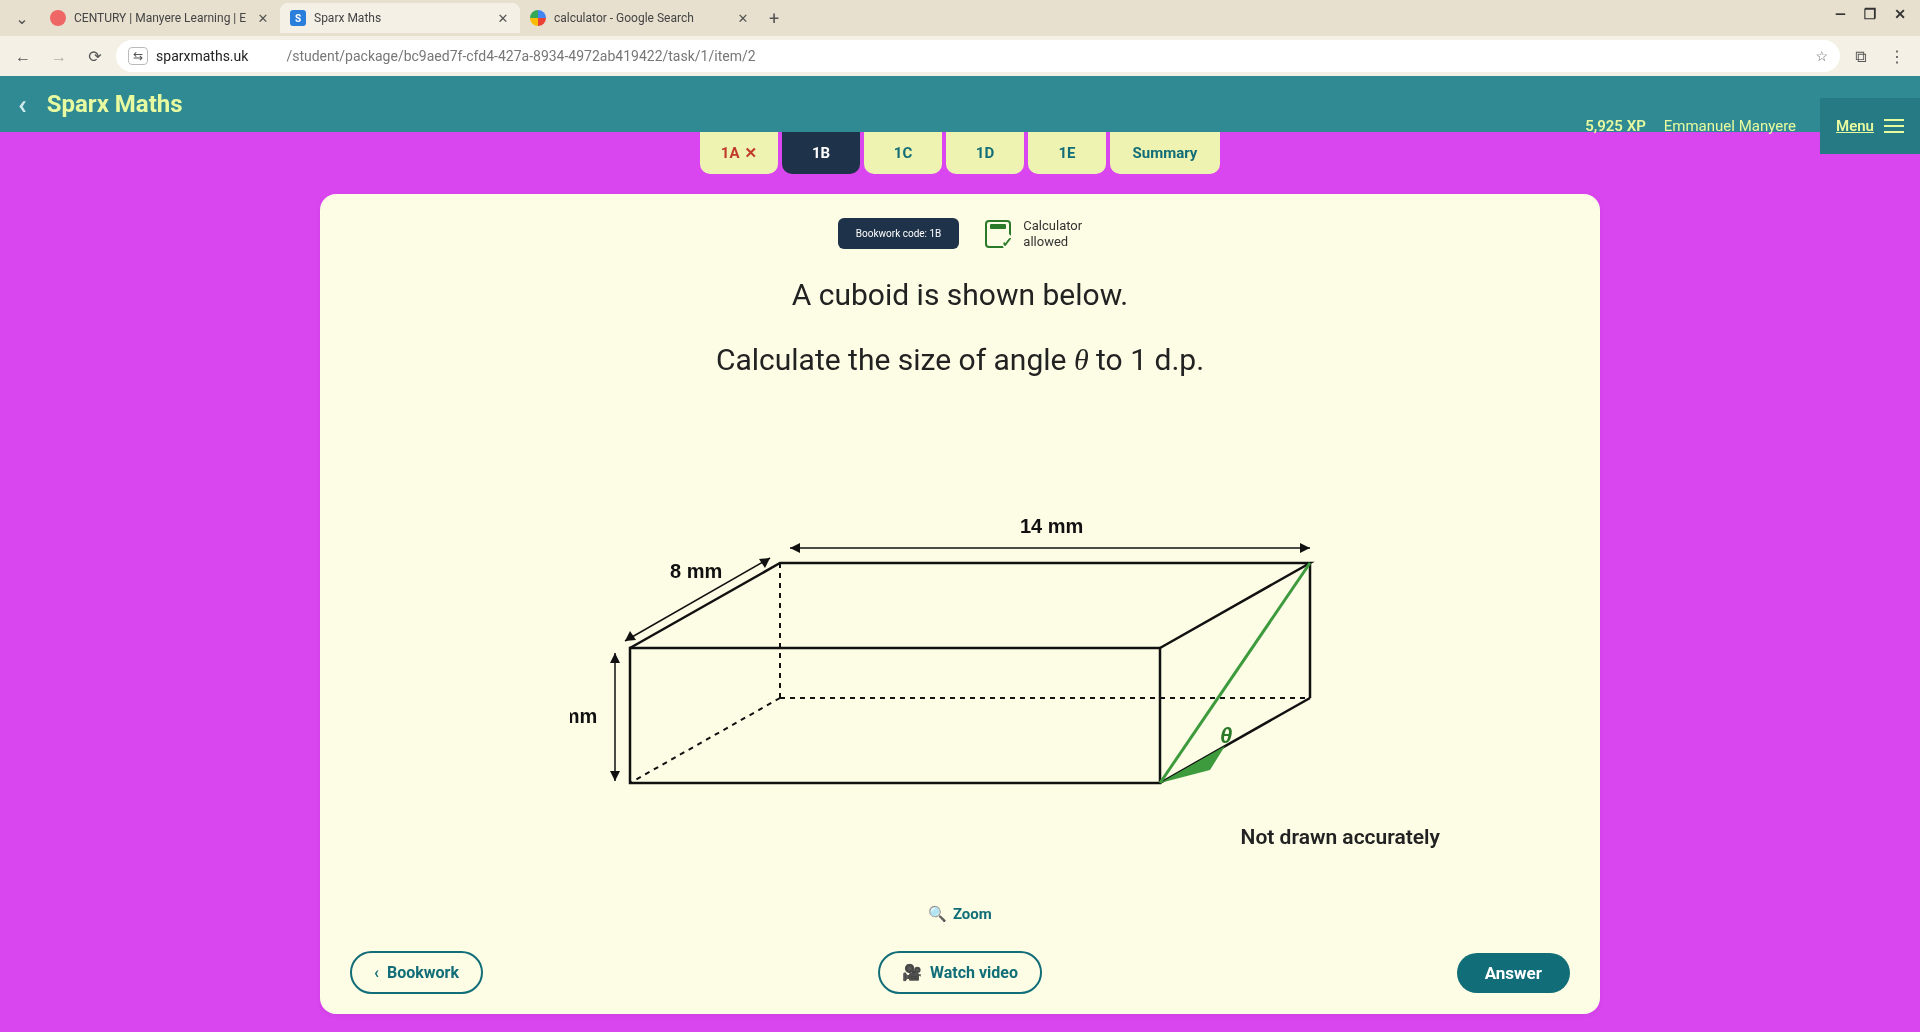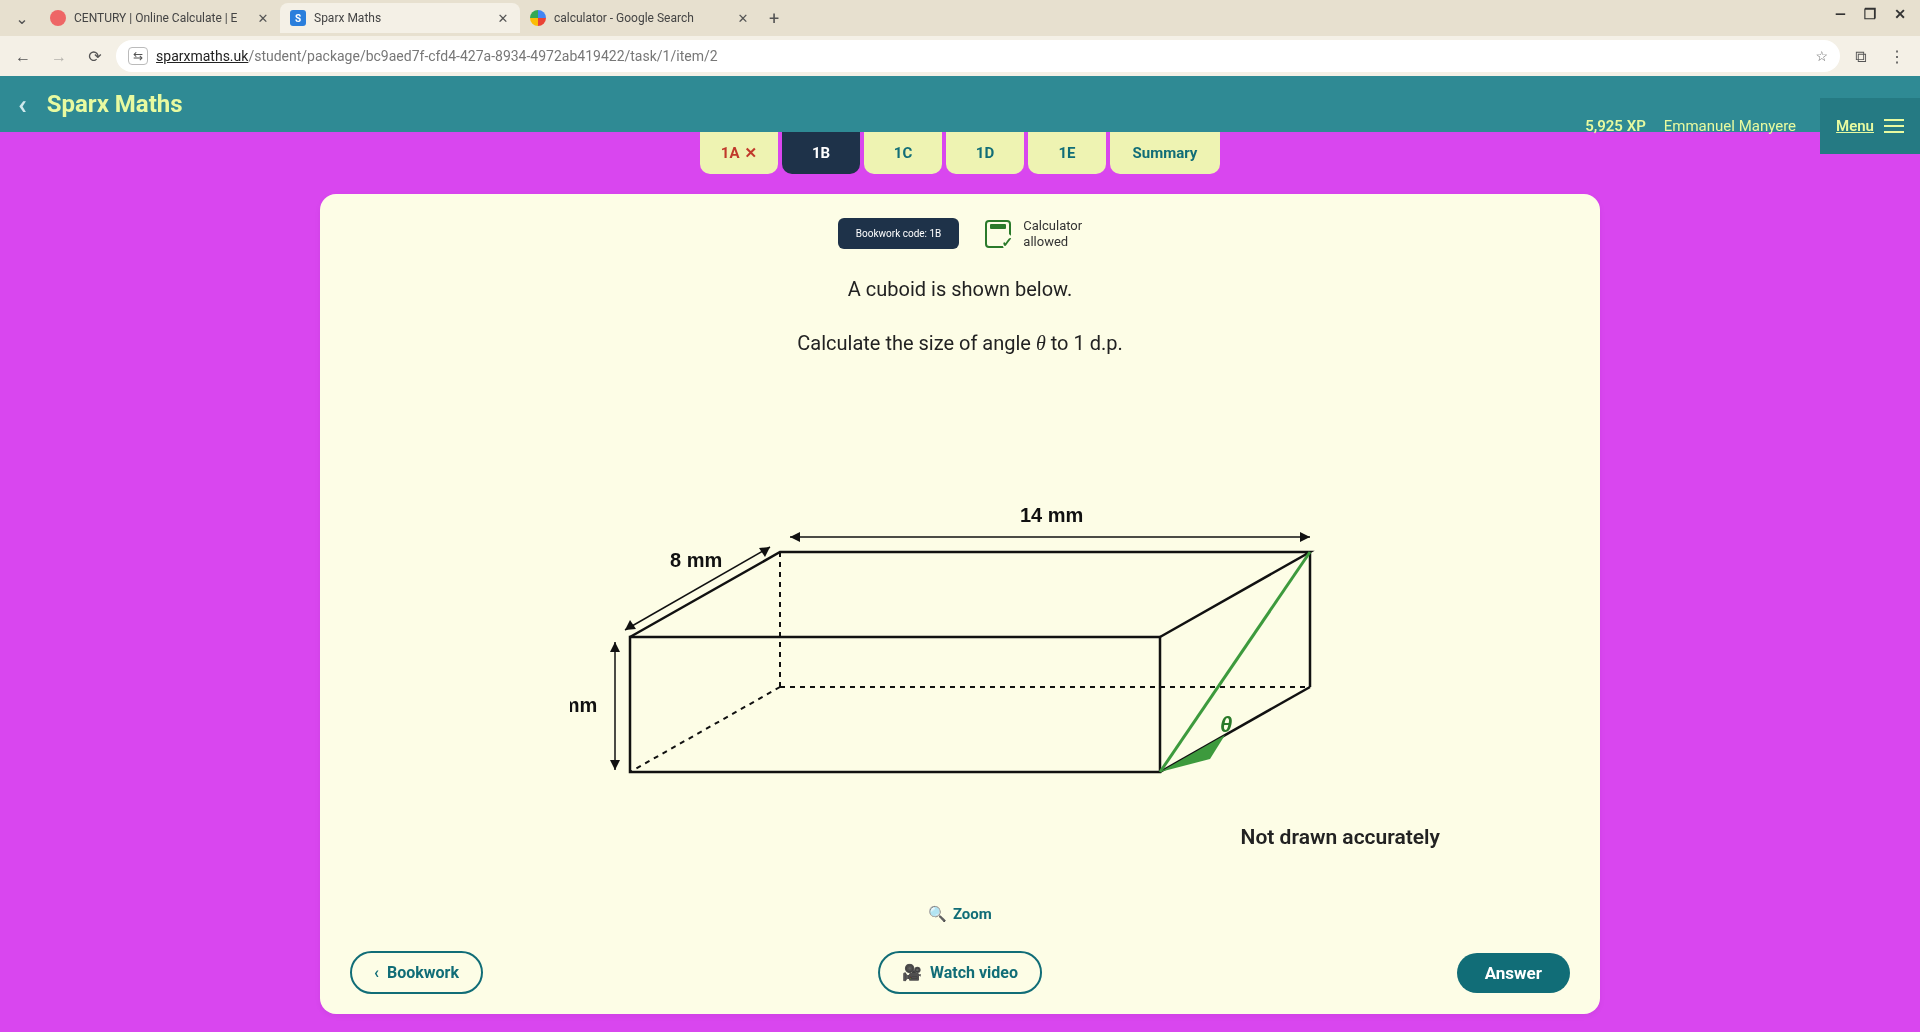--- a/index.html
+++ b/index.html
@@ -13,22 +13,22 @@
   .tab .favicon { width: 16px; height: 16px; flex-shrink: 0;}
   .tab .title { white-space: nowrap; overflow: hidden; text-overflow: ellipsis; flex:1; font-size:12px;}
   .tab .close { width:14px; color:#555; display:flex; align-items:center; justify-content:center;}
   .window-controls { position:absolute; right:4px; top:0; display:flex; gap:18px; color:#333; padding:6px 10px;}
   .window-controls span { font-size:14px; font-weight:bold;}
 
   .addr-bar-row { height: 40px; background: #f4f0e6; display:flex; align-items:center; padding: 0 8px; gap:6px;}
   .nav-btn { width:30px; height:30px; display:flex; align-items:center; justify-content:center; color:#555; border-radius:50%;}
   .addr-bar { flex:1; height:32px; background:#fff; border-radius:16px; display:flex; align-items:center; padding:0 12px; font-size:14px; color:#333; gap:8px;}
   .addr-bar .secure { font-size:12px; color:#555; border:1px solid #bbb; border-radius:4px; padding:1px 4px; display:flex; align-items:center; gap:2px;}
-  .addr-bar .domain { color:#222;text-decoration:underline; }
-  .addr-bar .path { color:#777; }
+  .addr-bar .domain { color:#222; }
+  .addr-bar .path { color:#777;margin-left:38px; }
   .addr-bar .star { margin-left:auto; color:#666;}
   .ext-icon { width:30px; height:30px; display:flex; align-items:center; justify-content:center; color:#555;}
 
   
   .app-header { height: 56px; background: #2f8a94; display:flex; align-items:center; padding:0 18px; color:#fff;}
   .back-chev { font-size:28px; color:#cfe9ec; margin-right:20px; font-weight:bold;}
   .brand { font-size:24px; font-weight:700; color:#e8faa0;}
   .header-right { margin-left:auto; display:flex; align-items:center; gap:18px; font-size:15px;margin-top:44px;}
   .xp { color:#e8faa0; font-weight:600;}
   .username { color:#e8faa0;}
@@ -50,21 +50,21 @@
   .card { width: 1280px; background:#fdfde6; border-radius:16px; margin-top:20px; padding:24px 30px 20px; box-shadow:0 2px 6px rgba(0,0,0,0.05); position:relative; flex:1; display:flex; flex-direction:column; max-height: 820px;}
   
   .meta-row { display:flex; align-items:center; justify-content:center; gap:26px;}
   .bookwork { background:#1e3249; color:#fff; padding:10px 18px; border-radius:6px; font-size:10px;}
   .calc-allowed { display:flex; align-items:center; gap:12px;}
   .calc-icon { width:26px; height:28px; border:2px solid #2a7a2a; border-radius:4px; position:relative;}
   .calc-icon:before { content:""; position:absolute; top:2px; left:3px; right:3px; height:5px; background:#2a7a2a; border-radius:1px;}
   .calc-icon:after { content:"✓"; position:absolute; bottom:-4px; right:-4px; color:#2a7a2a; font-size:14px; font-weight:bold; background:#fdfde6; border-radius:50%;}
   .calc-text { font-size:13px; color:#333; line-height:1.2;}
 
-  .question { text-align:center; margin-top:28px; font-size:20px; color:#222;}
+  .question { text-align:center; margin-top:28px; font-size:30px; color:#222;}
   .question p { margin-bottom:30px;}
   .theta { font-style:italic; font-family: "Times New Roman", serif;}
 
   .diagram-wrap { flex:1; display:flex; align-items:center; justify-content:center; position:relative;}
   .not-accurate { position:absolute; right:130px; bottom:50px; font-size:21px; font-weight:600; color:#222;}
   
   .zoom-row { display:flex; justify-content:center; padding:6px 0 10px;}
   .zoom-link { color:#116d77; font-weight:700; font-size:15px; display:flex; align-items:center; gap:6px;}
 
   .card-footer { display:flex; align-items:center; justify-content:space-between; padding-top:18px; border-top:none;}
@@ -75,21 +75,21 @@
   svg.cuboid text { font-family: Arial, sans-serif; font-weight:700;}
 </style>
 </head>
 <body>
 
 <div class="tab-strip">
   <div class="tab-dropdown">⌄</div>
 
   <div class="tab">
     <span class="favicon" style="background:#e66; border-radius:50%;"></span>
-    <span class="title">CENTURY | Online Calculate | E</span>
+    <span class="title">CENTURY | Manyere Learning | E</span>
     <span class="close">✕</span>
   </div>
   <div class="tab active">
     <span class="favicon" style="background:#2a7edc; color:#fff; font-size:10px; font-weight:bold; display:flex;align-items:center;justify-content:center; border-radius:3px;">S</span>
     <span class="title">Sparx Maths</span>
     <span class="close">✕</span>
   </div>
   <div class="tab">
     <span class="favicon" style="background:conic-gradient(#4285F4 0 25%, #EA4335 0 50%, #FBBC05 0 75%, #34A853 0); border-radius:50%;"></span>
     <span class="title">calculator - Google Search</span>

